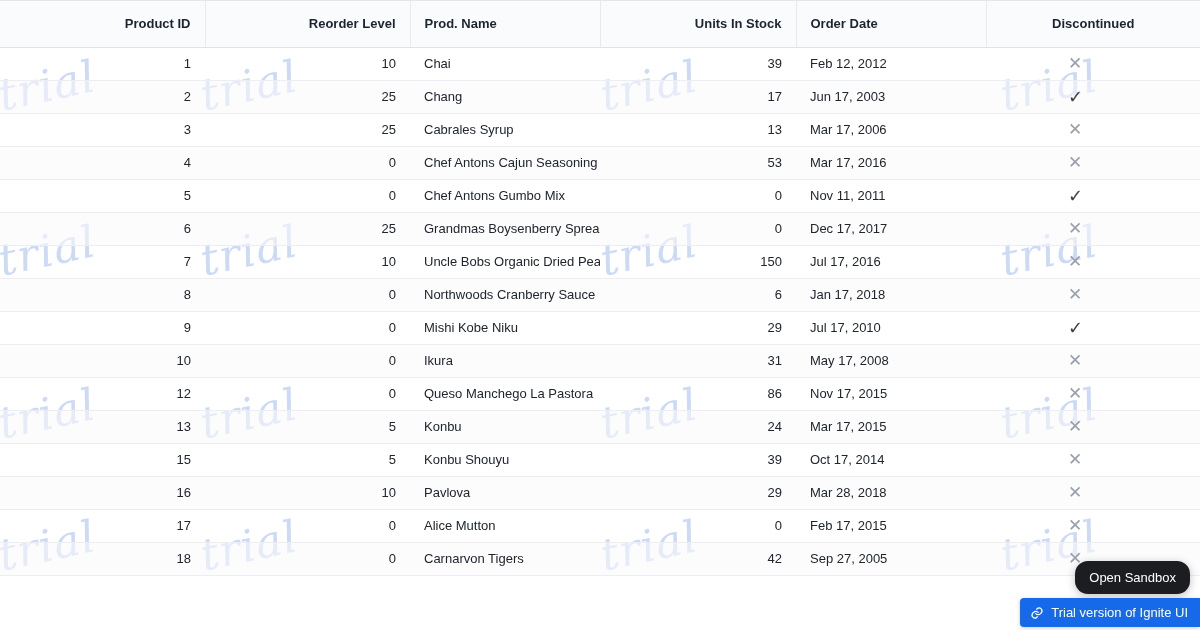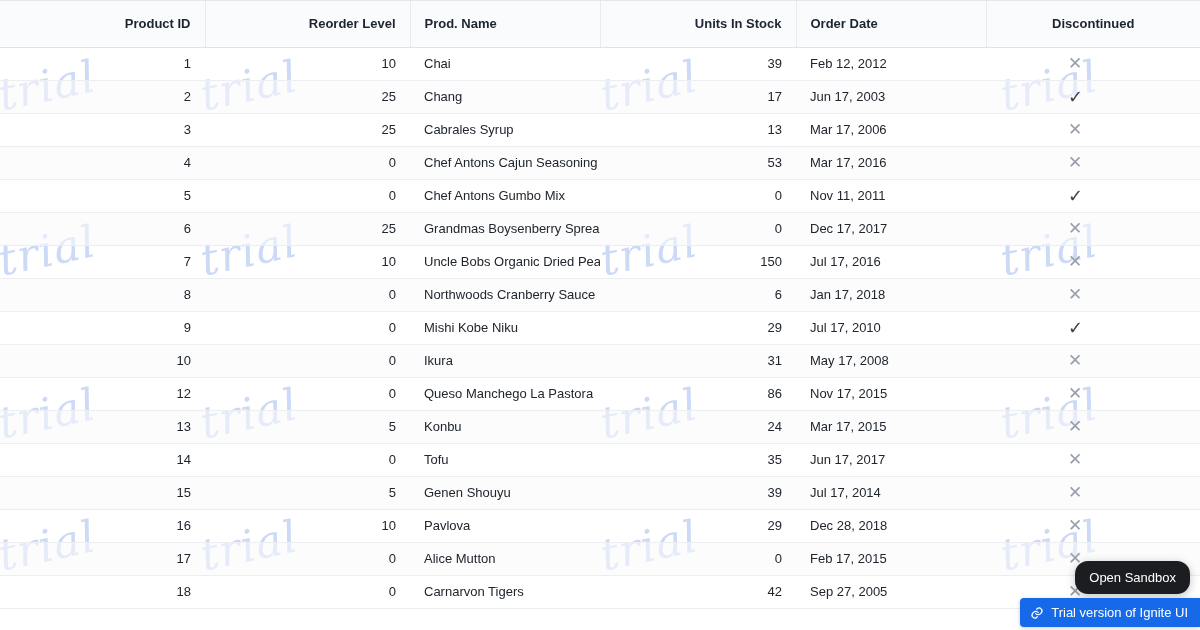--- a/index.html
+++ b/index.html
@@ -271,41 +271,33 @@
           </tr>
           <tr>
             <td class="num">13</td>
             <td class="num">5</td>
             <td>Konbu</td>
             <td class="num">24</td>
             <td>Mar 17, 2015</td>
             <td class="disc"><span class="mark">✕</span></td>
           </tr>
           <tr>
-            <td class="num">14</td>
-            <td class="num">0</td>
-            <td>Tofu</td>
-            <td class="num">35</td>
-            <td>Jun 17, 2017</td>
-            <td class="disc"><span class="mark">✕</span></td>
-          </tr>
-          <tr>
             <td class="num">15</td>
             <td class="num">5</td>
-            <td>Genen Shouyu</td>
+            <td>Konbu Shouyu</td>
             <td class="num">39</td>
-            <td>Jul 17, 2014</td>
+            <td>Oct 17, 2014</td>
             <td class="disc"><span class="mark">✕</span></td>
           </tr>
           <tr>
             <td class="num">16</td>
             <td class="num">10</td>
             <td>Pavlova</td>
             <td class="num">29</td>
-            <td>Dec 28, 2018</td>
+            <td>Mar 28, 2018</td>
             <td class="disc"><span class="mark">✕</span></td>
           </tr>
           <tr>
             <td class="num">17</td>
             <td class="num">0</td>
             <td>Alice Mutton</td>
             <td class="num">0</td>
             <td>Feb 17, 2015</td>
             <td class="disc"><span class="mark">✕</span></td>
           </tr>

